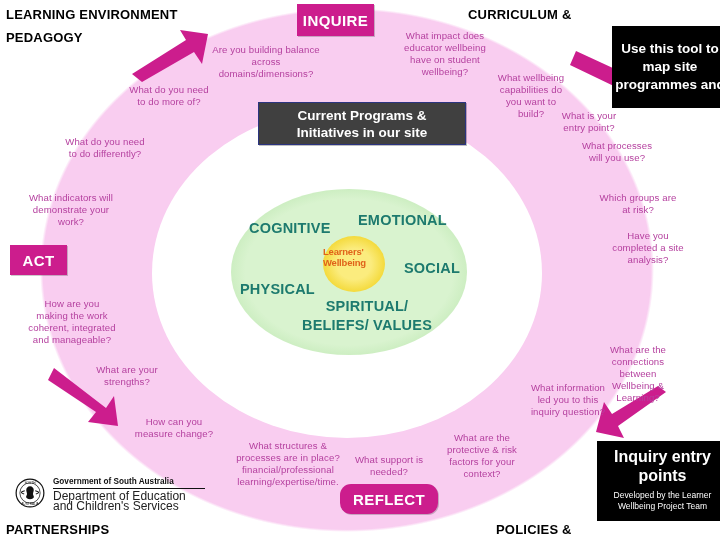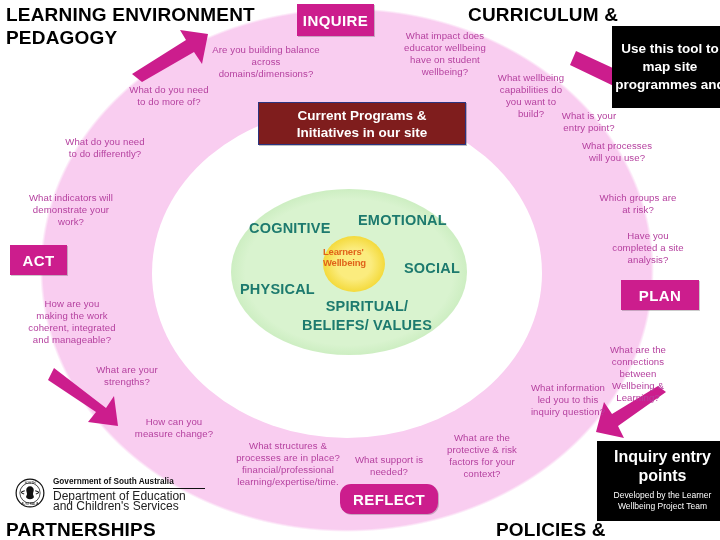--- a/index.html
+++ b/index.html
@@ -59,21 +59,21 @@
   .dom-cognitive { left:249px; top:220px; }
   .dom-emotional { left:358px; top:212px; }
   .dom-social    { left:404px; top:260px; }
   .dom-physical  { left:240px; top:281px; }
   .dom-spiritual { left:302px; top:297px; text-align:center; line-height:19px; }
 
   
   .corner-head {
     position:absolute;
     color:#000; font-weight:bold; letter-spacing:0.2px;
-    font-size:19px; line-height:23px;
+    font-size:13px; line-height:23px;
     text-transform:uppercase;
   }
   .head-tl { left:6px;  top:3px;  }
   .head-tr { left:468px; top:3px; }
   .head-bl { left:6px;  top:518px; }
   .head-br { left:496px; top:518px; }
 
   
   .pill {
     position:absolute;
@@ -85,21 +85,21 @@
   }
   .pill-inquire { left:297px; top:4px;   width:77px;  height:32px; }
   .pill-plan    { left:621px; top:280px; width:78px;  height:30px; }
   .pill-reflect { left:340px; top:484px; width:98px;  height:30px;border-radius:11px; }
   .pill-act     { left:10px;  top:245px; width:57px;  height:30px; }
 
   
   .blue-box {
     position:absolute; left:258px; top:102px;
     width:206px; height:41px;
-    background:#7f1d1d; border:1px solid #2b3480;
+    background:#404040; border:1px solid #2b3480;
     color:#ffffff; font-weight:bold; font-size:13.5px; line-height:17px;
     display:flex; align-items:center; justify-content:center; text-align:center;
     box-shadow:1px 1px 0 rgba(0,0,0,0.25);
   }
 
   
   .black-box {
     position:absolute; background:#000000; color:#ffffff;
     text-align:center;
   }
@@ -158,21 +158,20 @@
     <div>PEDAGOGY</div>
   </div>
 
   <div class="corner-head head-tr">CURRICULUM &amp;</div>
 
   <div class="corner-head head-bl">PARTNERSHIPS</div>
 
   <div class="corner-head head-br">POLICIES &amp;</div>
 
   <div class="pill pill-inquire">INQUIRE</div>
-  <div class="pill pill-plan">PLAN</div>
   <div class="pill pill-reflect">REFLECT</div>
   <div class="pill pill-act">ACT</div>
 
   <div class="blue-box">
     <div>
       <div>Current Programs &amp;</div>
       <div>Initiatives in our site</div>
     </div>
   </div>
 

